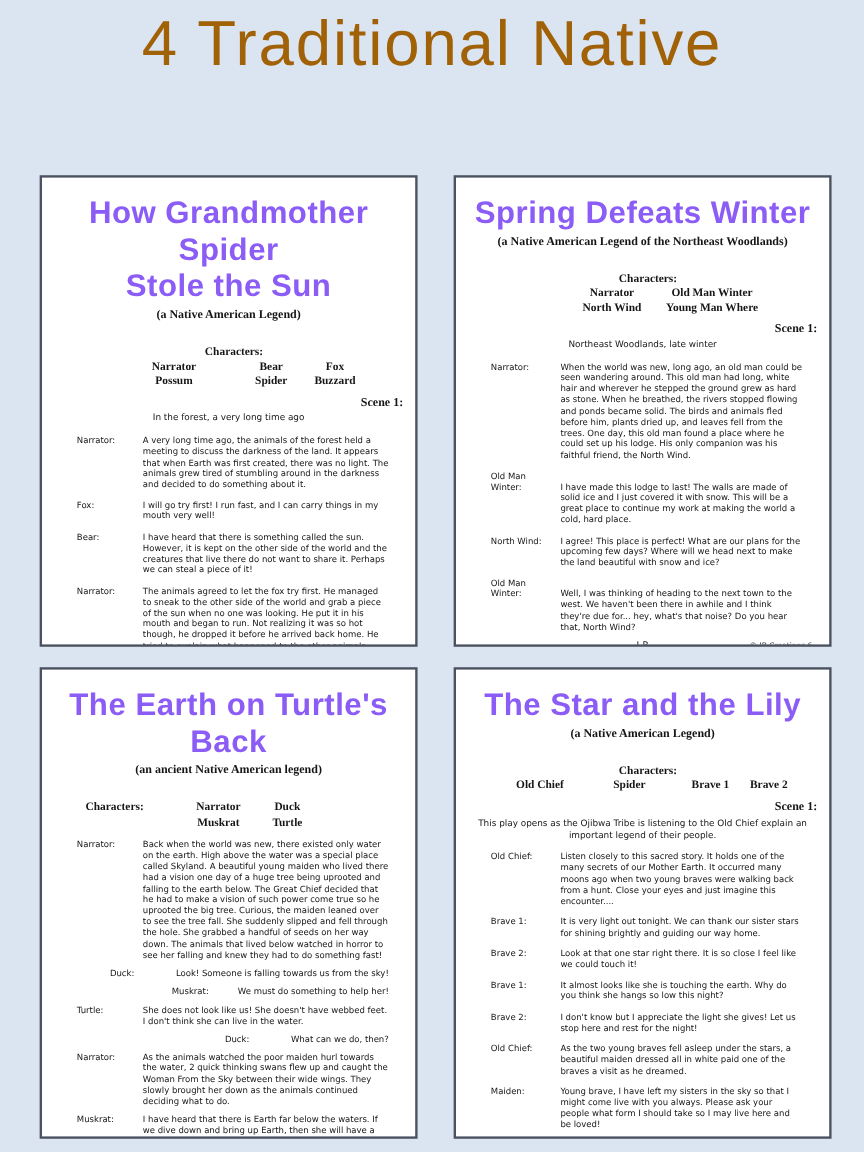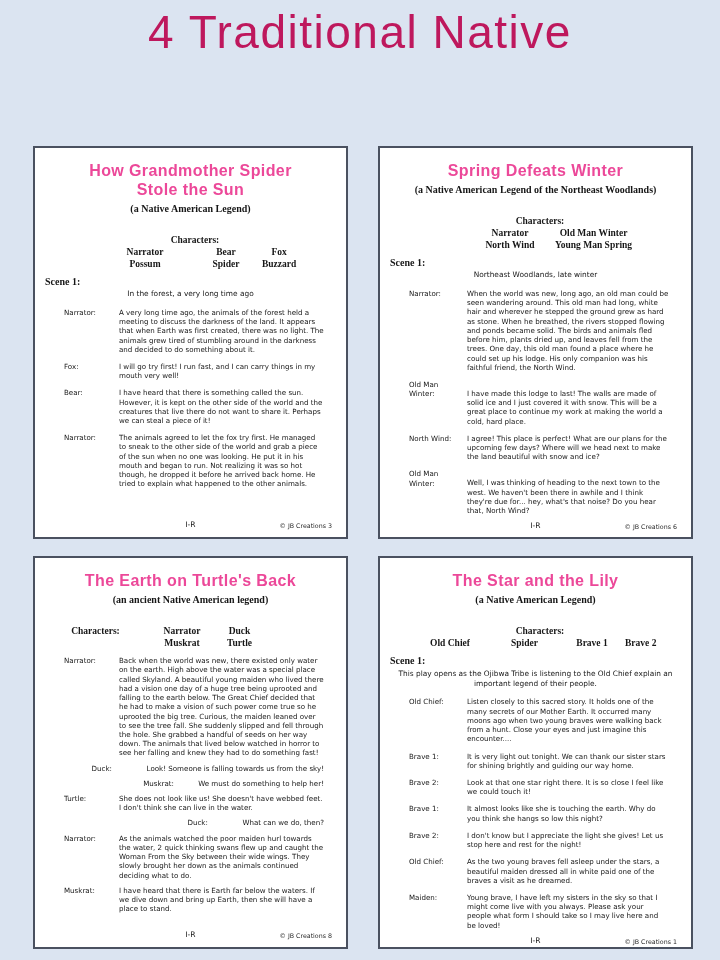--- a/index.html
+++ b/index.html
@@ -16,48 +16,48 @@
     color:var(--ink);
     font-family:"DejaVu Sans", sans-serif;
     overflow:hidden;
   }
   .page{position:relative;width:720px;height:960px;}
   .page-title{
     margin:6px 0 0 0;
     text-align:center;
     font-family:"Liberation Sans", sans-serif;
     font-weight:normal;
-    font-size:46px;
+    font-size:53px;
     line-height:1.17;
     letter-spacing:1.5px;
-    color:#be185d;
+    color:#a16207;
   }
   .cards-grid{
     position:absolute;left:33px;top:140px;
     display:grid;
     grid-template-columns:315px 315px;
     column-gap:30px;row-gap:17px;
   }
   .card{
     width:315px;height:393px;
     background:var(--card-bg);
     border:2px solid var(--card-border);
     padding:8px 10px 6px 10px;
     display:flex;flex-direction:column;
     overflow:hidden;
   }
   .card-title{
     margin:6px 0 2px 0;
     text-align:center;
     font-family:"Liberation Sans", sans-serif;
     font-weight:bold;
-    font-size:16px;
+    font-size:26px;
     line-height:1.18;
     letter-spacing:0.4px;
-    color:#ec4899;
+    color:#8b5cf6;
   }
   .card-subtitle{
     font-family:"Liberation Serif", serif;
     font-weight:bold;
     font-size:10px;
     text-align:center;
     margin-top:1px;
   }
   .chars{
     font-family:"Liberation Serif", serif;
@@ -72,21 +72,21 @@
   .card-0 .chars-rows{margin-left:55px;grid-template-columns:90px 72px auto;}
   .card-1 .chars-rows{margin-left:75px;grid-template-columns:90px auto;}
   .card-2 .chars{display:flex;align-items:flex-start;padding-left:9px;}
   .card-2 .chars-label{margin-left:0;width:83px;flex:none;}
   .card-2 .chars-rows{grid-template-columns:90px auto;}
   .card-3 .chars-rows{margin-left:20px;grid-template-columns:80px 69px 66px auto;}
   .scene-label{
     font-family:"Liberation Serif", serif;
     font-weight:bold;
     font-size:10px;
-    text-align:left;
+    text-align:right;
     margin-top:6px;
   }
   .scene-desc{
     font-size:7.4px;
     line-height:1.3;
     text-align:center;
     margin-top:2px;
   }
   .scene-desc.left{text-align:center;margin-top:3px;}
   .dialogue{
@@ -161,21 +161,21 @@
       </section>
       <section class="card card-1">
         <h2 class="card-title">Spring Defeats Winter</h2>
         <div class="card-subtitle">(a Native American Legend of the Northeast Woodlands)</div>
         <div class="chars">
           <div class="chars-label">Characters:</div>
           <div class="chars-rows">
             <span class="chars-name">Narrator</span>
             <span class="chars-name">Old Man Winter</span>
             <span class="chars-name">North Wind</span>
-            <span class="chars-name">Young Man Spring</span>
+            <span class="chars-name">Young Man Where</span>
           </div>
         </div>
         <div class="scene-label">Scene 1:</div>
         <div class="scene-desc">Northeast Woodlands, late winter</div>
         <div class="dialogue">
           <div class="dline">
             <div class="speaker">Narrator:</div>
             <div class="dtext">When the world was new, long ago, an old man could be seen wandering around.  This old man had long, white hair and wherever he stepped the ground grew as hard as stone.  When he breathed, the rivers stopped flowing and ponds became solid.  The birds and animals fled before him, plants dried up, and leaves fell from the trees.  One day, this old man found a place where he could set up his lodge.  His only companion was his faithful friend, the North Wind.</div>
           </div>
           <div class="dline">

